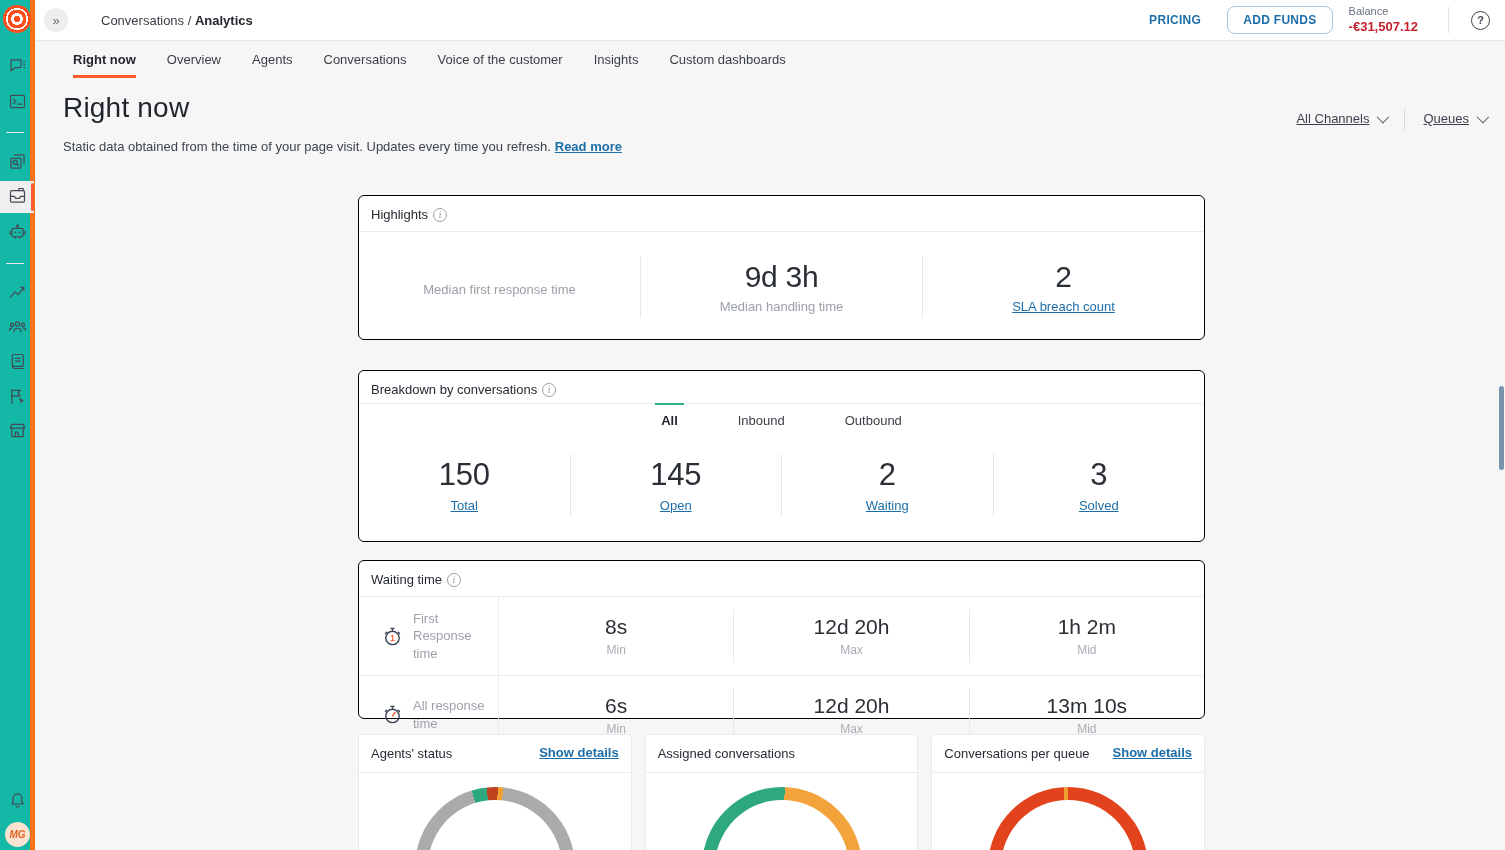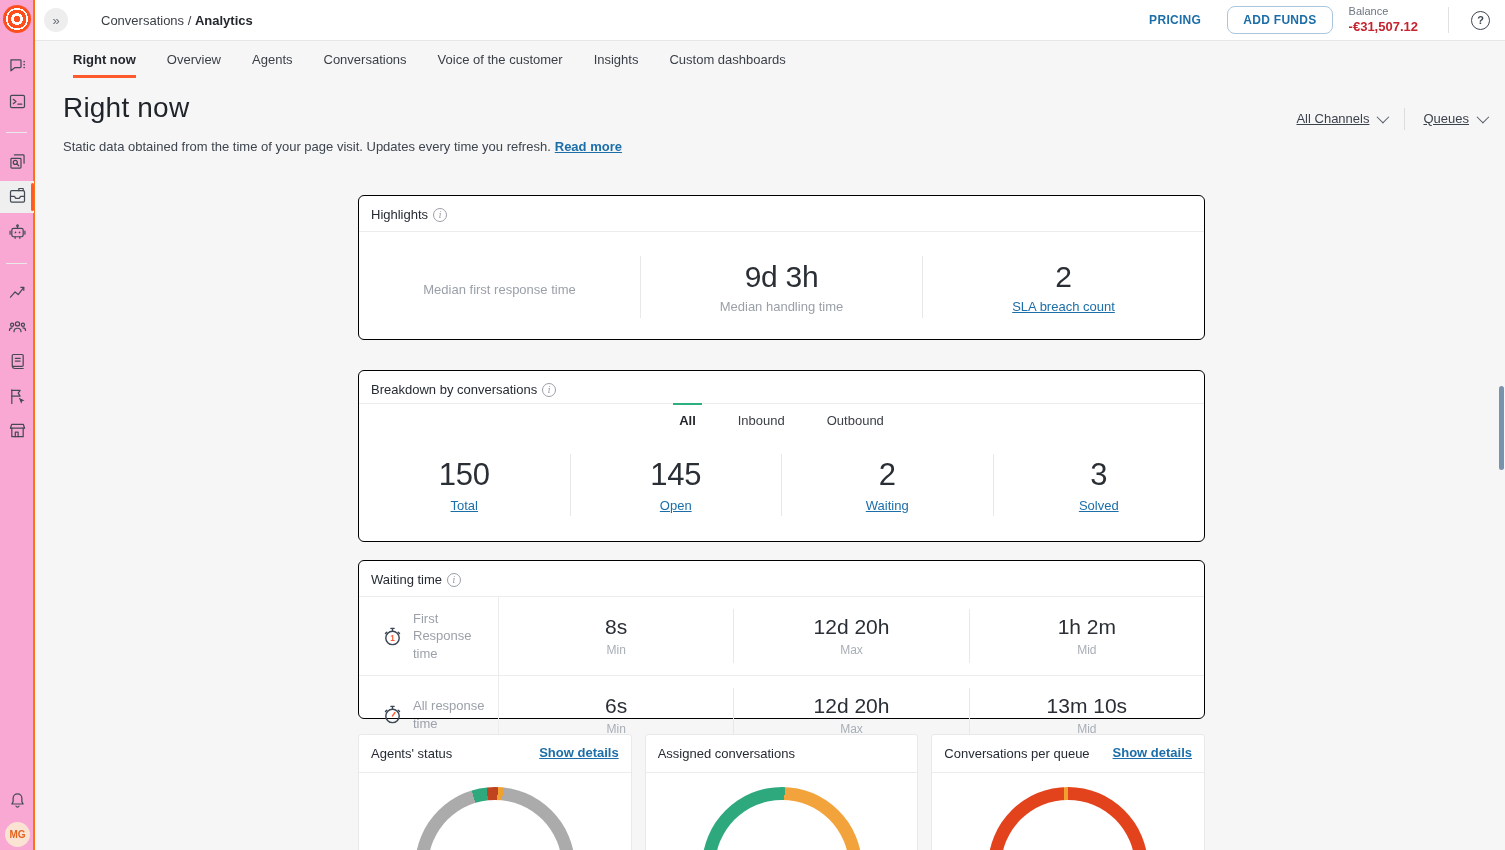--- a/index.html
+++ b/index.html
@@ -1,21 +1,21 @@
 <!DOCTYPE html>
 <html><head>
 <meta charset="utf-8">
 <style>
   * { margin:0; padding:0; box-sizing:border-box; }
   html,body { width:1505px; height:850px; overflow:hidden; background:#f6f6f7;
     font-family:"Liberation Sans", sans-serif; color:#262b33; }
 
   
-  .sidebar { position:fixed; left:0; top:0; bottom:0; width:35px; background:#f9a8d4;
-    border-right:2px solid #f97316; z-index:20; }
+  .sidebar { position:fixed; left:0; top:0; bottom:0; width:35px; background:#14b8a6;
+    border-right:5px solid #f97316; z-index:20;font-style:italic; }
   .logo { position:absolute; left:3px; top:5px; width:28px; height:28px; border-radius:50%;
     background:radial-gradient(circle, #ff4e1e 0 3.5px, #fff 3.5px 6px, #ff4e1e 6px 9.5px, #fff 9.5px 11px, #ff4e1e 11px 14px); }
   .side-item { position:absolute; left:0; width:34px; height:32px; display:flex;
     align-items:center; justify-content:center; cursor:pointer; color:#434a54; }
   .side-item svg { width:21px; height:21px; stroke:#434a54; fill:none; stroke-width:1.4;
     stroke-linecap:round; stroke-linejoin:round; }
   .side-item.active { background:#efefef; }
   .side-item.active::after { content:""; position:absolute; right:0; top:2px; bottom:2px;
     width:3px; background:#ff5a2e; border-radius:2px; }
   .side-divider { position:absolute; left:6px; right:6px; height:1px; background:#e9e9e9; }
@@ -78,21 +78,21 @@
   .stat-value { font-size:30px; color:#2a2e35; letter-spacing:-.3px; }
   .stat-label { font-size:13px; color:#9ba0a8; margin-top:5px; }
   .stat-label a, a.stat-link { color:#1c6ea8; text-decoration:underline; cursor:pointer; }
   .vsep { width:1px; background:#e8e8e8; align-self:center; }
 
   .card-highlights { height:145px; margin-bottom:30px; }
   .card-highlights .stat-row { height:110px; }
   .card-highlights .vsep { height:62px; }
 
   .card-breakdown { height:172px; margin-bottom:18px; }
-  .bd-tabs { display:flex; justify-content:center; gap:30px; margin-top:-1px; }
+  .bd-tabs { display:flex; justify-content:center; gap:48px; margin-top:-1px; }
   .bd-tab { font-size:13px; color:#3a3f46; padding:8px 6px 6px 6px; border-top:2px solid transparent; cursor:pointer; }
   .bd-tab.active { font-weight:bold; color:#24282e; border-top-color:#2eaf7e; }
   .card-breakdown .card-head { border-bottom:none; padding-bottom:0; }
   .bd-tabs-wrap { border-top:1px solid #ececec; margin-top:6px; }
   .card-breakdown .stat-row { height:94px; margin-top:4px; }
   .card-breakdown .stat-value { font-size:31px; }
   .card-breakdown .vsep { height:62px; }
 
   .card-waiting { height:159px; margin-bottom:15px; }
   .wt-row { display:flex; align-items:stretch; height:78px; }

